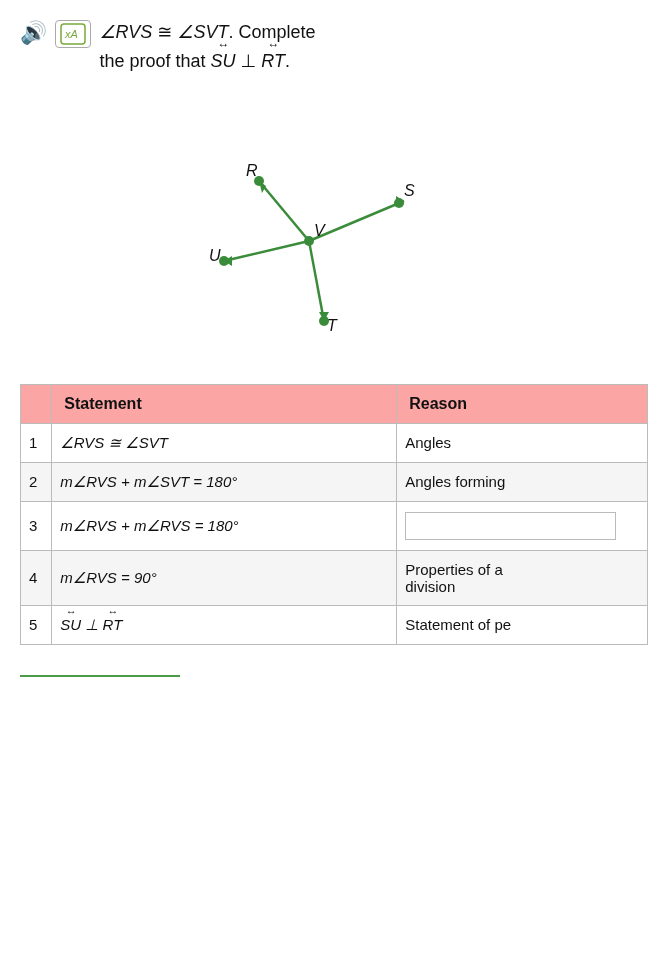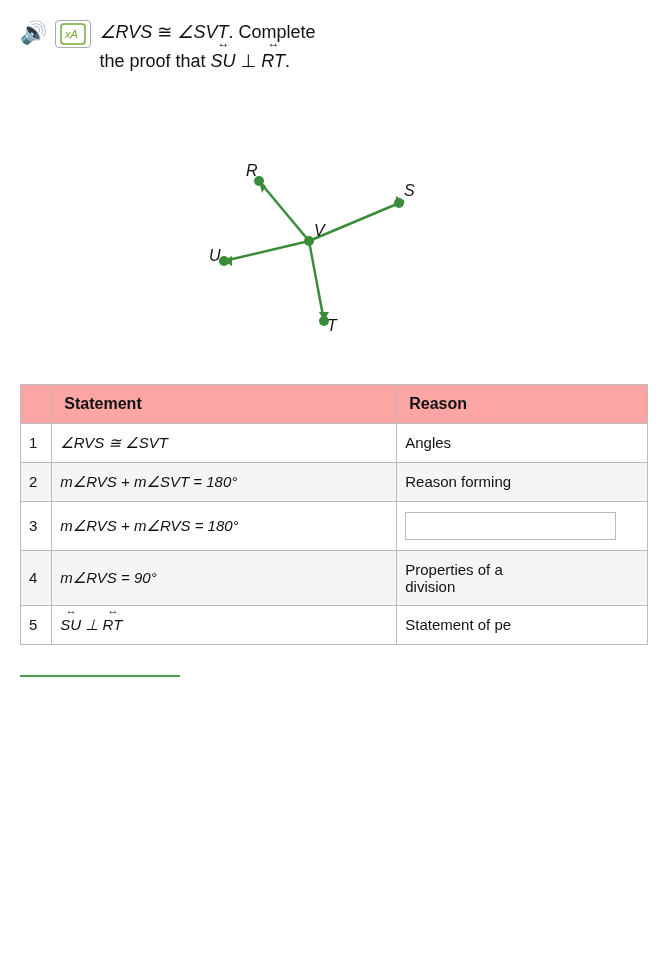--- a/index.html
+++ b/index.html
@@ -182,21 +182,21 @@
         <span class="mi">∠RVS</span> ≅ <span class="mi">∠SVT</span>
       </td>
       <td class="reason-cell">Angles</td>
     </tr>
 
     <tr>
       <td class="row-num">2</td>
       <td class="stmt-cell">
         <span class="mi">m∠RVS</span> + <span class="mi">m∠SVT</span> = 180°
       </td>
-      <td class="reason-cell">Reason forming</td>
+      <td class="reason-cell">Angles forming</td>
     </tr>
 
     <tr>
       <td class="row-num">3</td>
       <td class="stmt-cell">
         <span class="mi">m∠RVS</span> + <span class="mi">m∠RVS</span> = 180°
       </td>
       <td class="reason-cell">
         <span class="input-box">&nbsp;</span>
       </td>

